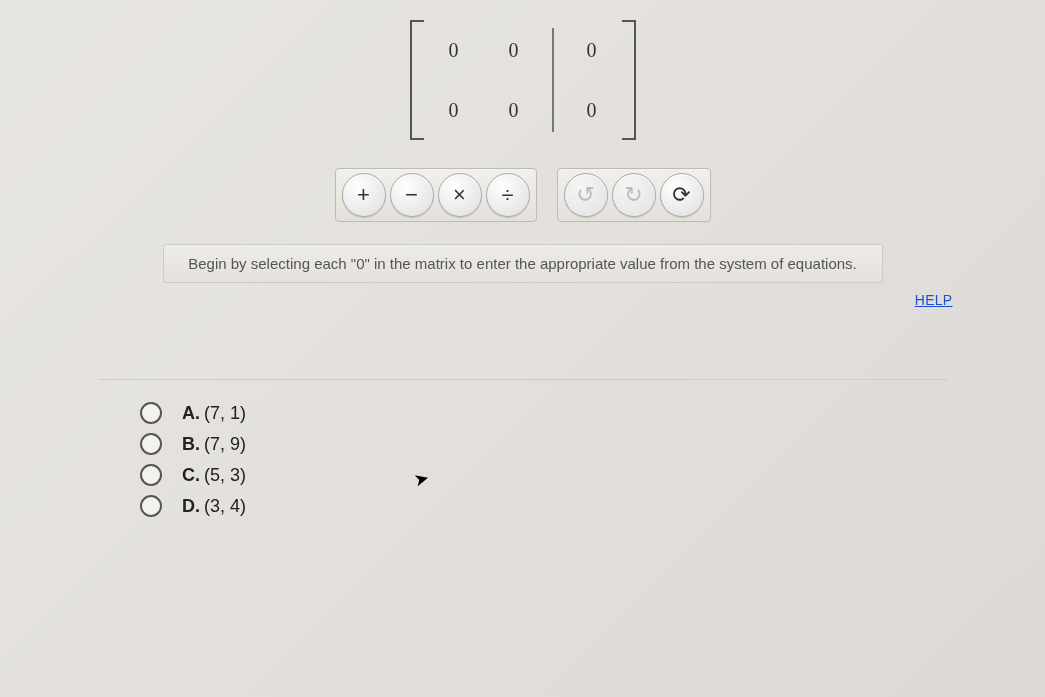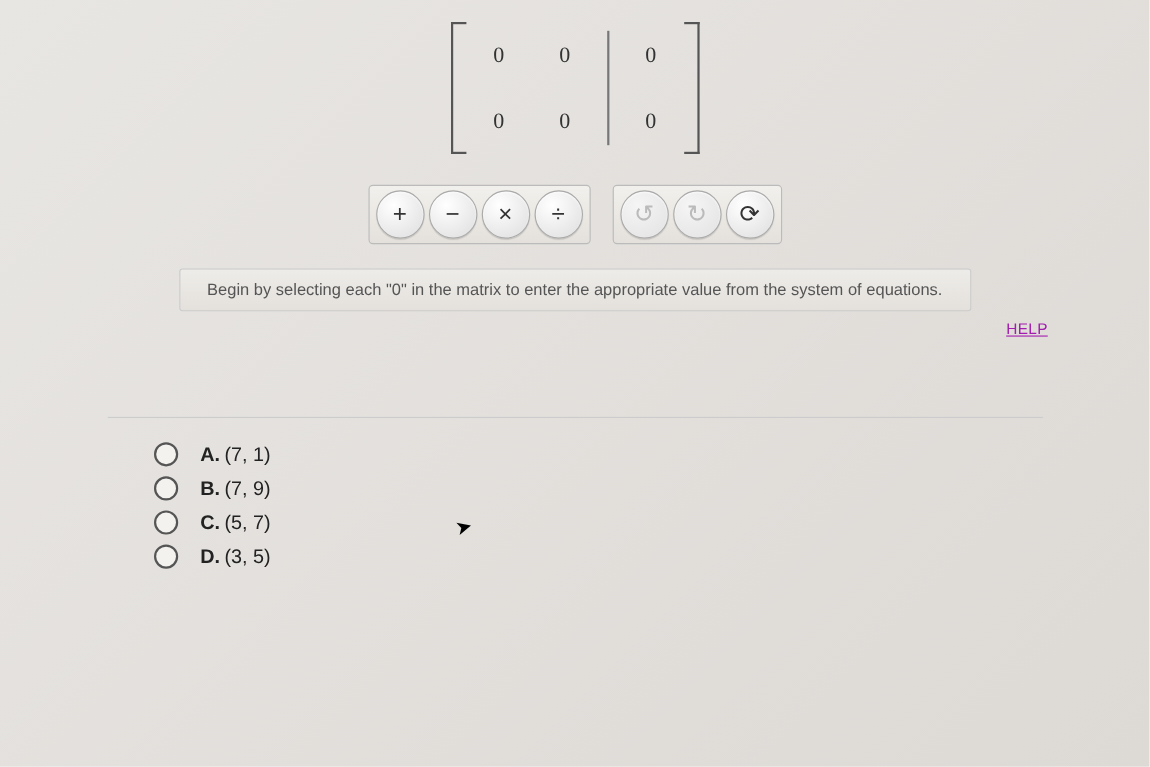--- a/index.html
+++ b/index.html
@@ -98,21 +98,21 @@
     text-align: center;
     font-size: 15px;
     color: #555;
   }
   .help-row {
     width: 860px;
     margin: 8px auto 0;
     text-align: right;
   }
   .help-link {
-    color: #a21caf;
+    color: #1d4ed8;
     text-decoration: underline;
     font-size: 14px;
     cursor: pointer;
     letter-spacing: 0.3px;
   }
   .divider {
     width: 850px;
     margin: 70px auto 0;
     border-top: 1px solid #ccc;
   }
@@ -211,21 +211,21 @@
   <div class="option-row">
     <div class="radio"></div>
     <span class="opt-label"><b>A.</b><span>(7, 1)</span></span>
   </div>
   <div class="option-row">
     <div class="radio"></div>
     <span class="opt-label"><b>B.</b><span>(7, 9)</span></span>
   </div>
   <div class="option-row">
     <div class="radio"></div>
-    <span class="opt-label"><b>C.</b><span>(5, 7)</span></span>
-  </div>
-  <div class="option-row">
-    <div class="radio"></div>
-    <span class="opt-label"><b>D.</b><span>(3, 5)</span></span>
+    <span class="opt-label"><b>C.</b><span>(5, 3)</span></span>
+  </div>
+  <div class="option-row">
+    <div class="radio"></div>
+    <span class="opt-label"><b>D.</b><span>(3, 4)</span></span>
   </div>
 </div>
 
 <div class="cursor-pointer">➤</div>
 
 </body></html>

